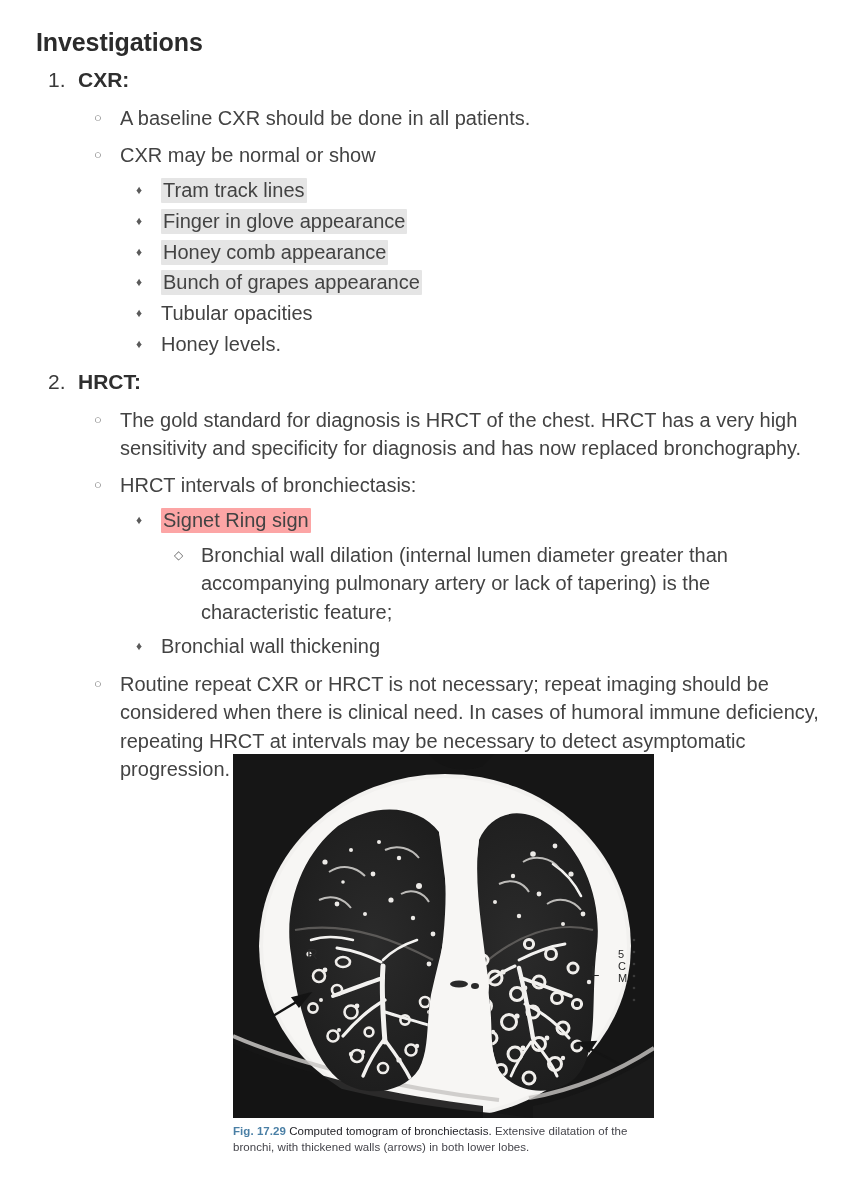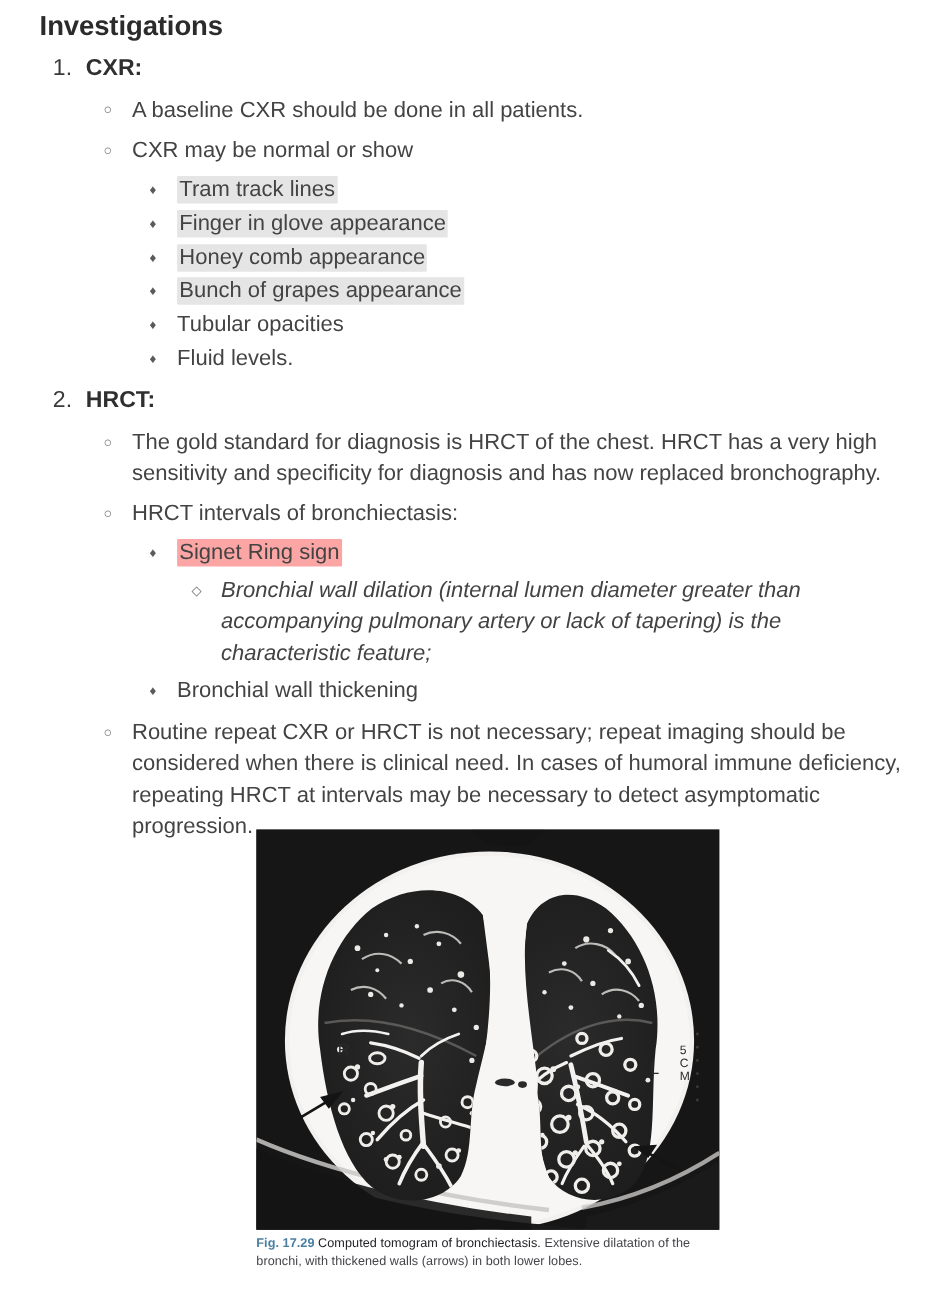--- a/index.html
+++ b/index.html
@@ -15,21 +15,21 @@
     font-family: "Liberation Sans", sans-serif;
     color: #3a3a3a;
     -webkit-font-smoothing: antialiased;
   }
 
   .page {
     position: relative;
     width: 857px;
     height: 1180px;
     box-sizing: border-box;
-    padding: 10px 10px 0 10px;
+    padding: 28px 10px 0 10px;
   }
 
   
   .doc-title {
     font-size: 25px;
     font-weight: 700;
     color: #2b2b2b;
     letter-spacing: -0.1px;
     margin: 0 0 6px 26px;
   }
@@ -120,21 +120,21 @@
   .hl-cyan {
     background-color: #fca5a5;
     padding: 1px 2px 2px 2px;
     border-radius: 1px;
     box-decoration-break: clone;
     -webkit-box-decoration-break: clone;
   }
 
   .wide { max-width: 790px; }
   .para { max-width: 700px; }
-  .para-narrow { max-width: 610px; font-style: italic; }
+  .para-narrow { max-width: 610px; }
 
   
   .figure-block {
     position: absolute;
     left: 233px;
     top: 754px;
     width: 421px;
   }
   .ct-frame {
     position: relative;
@@ -202,21 +202,21 @@
     <span class="row-text"><span class="hl-yellow">Bunch of grapes appearance</span></span>
   </div>
 
   <div class="row lvl3 tight">
     <span class="marker">♦</span>
     <span class="row-text">Tubular opacities</span>
   </div>
 
   <div class="row lvl3 tight">
     <span class="marker">♦</span>
-    <span class="row-text">Fluid levels.</span>
+    <span class="row-text">Honey levels.</span>
   </div>
 
   <div class="row lvl1">
     <span class="marker">2.</span>
     <span class="row-text">HRCT:</span>
   </div>
 
   <div class="row lvl2">
     <span class="marker">○</span>
     <span class="row-text wide">The gold standard for diagnosis is HRCT of the chest. HRCT has a very high sensitivity and specificity for diagnosis and has now replaced bronchography.</span>

